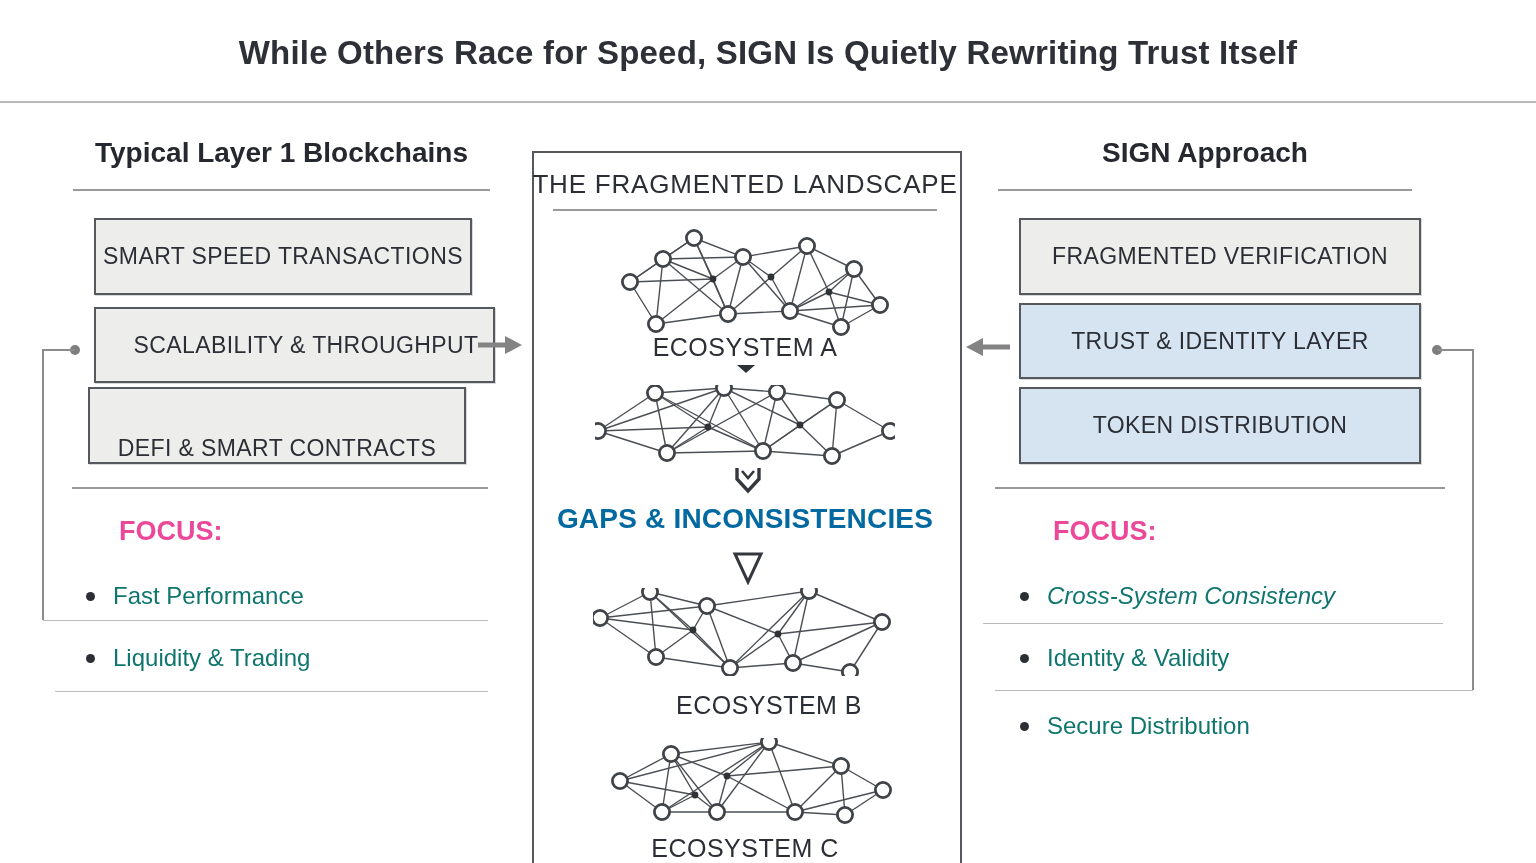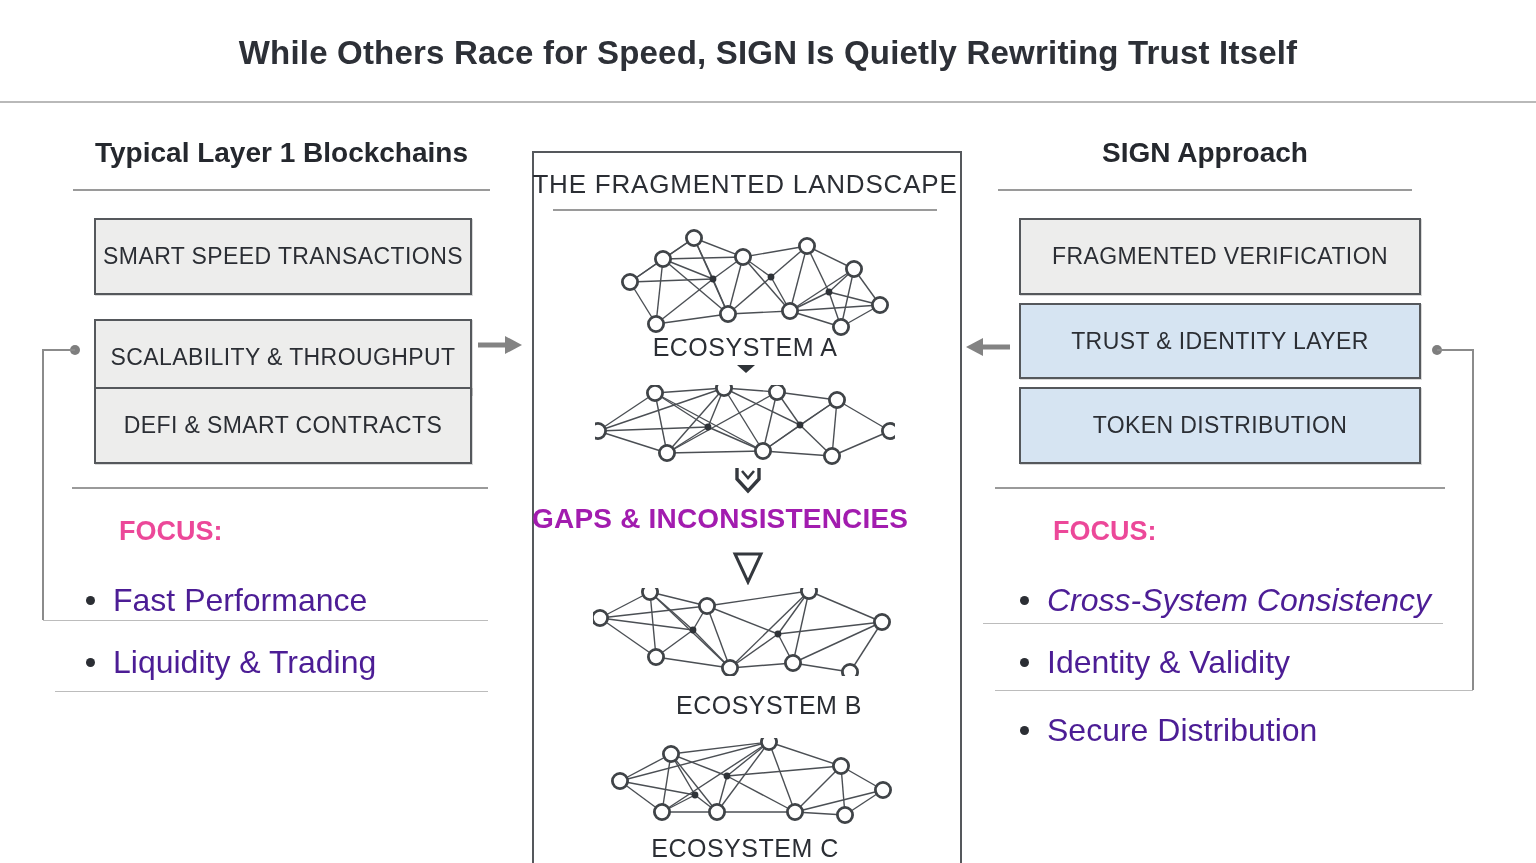--- a/index.html
+++ b/index.html
@@ -25,57 +25,57 @@
     box-shadow:1px 1px 0 rgba(0,0,0,0.15);
   }
   .box.gray{background:var(--box_gray,#ededec);}
   .box.blue{background:var(--box_blue,#d6e4f2);}
   .focus{font-size:27px;font-weight:700;color:#ec4899;margin-left:44px;}
   .bullet-row{position:absolute;display:flex;align-items:center;}
   .bullet-dot{
     width:9px;height:9px;border-radius:50%;background:#2b2e34;
     margin-right:18px;flex:0 0 auto;
   }
-  .bullet-text{font-size:32px;color:#4c1d95;}
+  .bullet-text{font-size:24px;color:#0f766e;}
   #center-panel{
     position:absolute;left:532px;top:151px;width:426px;height:730px;
     border:2px solid #55585c;background:#ffffff;
   }
   .panel-heading{
     position:absolute;left:532px;top:169px;width:426px;text-align:center;
     font-size:26px;font-weight:500;letter-spacing:0.8px;color:#2b2e34;
   }
   .eco-label{
     position:absolute;left:532px;width:426px;text-align:center;
     font-size:25px;letter-spacing:0.5px;color:#2b2e34;
   }
   .gaps-label{
-    position:absolute;left:532px;top:503px;width:426px;
-    font-size:28px;font-weight:700;letter-spacing:0.2px;color:#a21caf;
+    position:absolute;left:532px;top:503px;width:426px;text-align:center;
+    font-size:28px;font-weight:700;letter-spacing:0.2px;color:#0369a1;
   }
   svg{display:block;}
 </style>
 </head>
 <body>
 
 <div id="canvas">
 
   <div class="abs title">While Others Race for Speed, SIGN Is Quietly Rewriting Trust Itself</div>
   <div class="hline" style="left:0;top:101px;width:1536px;background:#b9b9b9;"></div>
 
   <div class="abs col-heading" style="left:73px;top:137px;width:417px;">Typical Layer 1 Blockchains</div>
   <div class="hline" style="left:73px;top:189px;width:417px;"></div>
 
   <div class="box gray" style="left:94px;top:218px;width:374px;height:73px;">
     <span>SMART SPEED TRANSACTIONS</span>
   </div>
-  <div class="box gray" style="left:94px;top:319px;width:374px;height:72px;">
+  <div class="box gray" style="left:94px;top:307px;width:374px;height:72px;padding-left:23px;">
     <span>SCALABILITY &amp; THROUGHPUT</span>
   </div>
-  <div class="box gray" style="left:94px;top:387px;width:374px;height:73px;">
+  <div class="box gray" style="left:88px;top:387px;width:374px;height:73px;align-items:flex-end;">
     <span>DEFI &amp; SMART CONTRACTS</span>
   </div>
 
   <div class="hline" style="left:72px;top:487px;width:416px;"></div>
   <div class="abs focus" style="left:75px;top:516px;">FOCUS:</div>
 
   <div class="bullet-row" style="left:86px;top:582px;">
     <span class="bullet-dot"></span>
     <span class="bullet-text">Fast Performance</span>
   </div>

